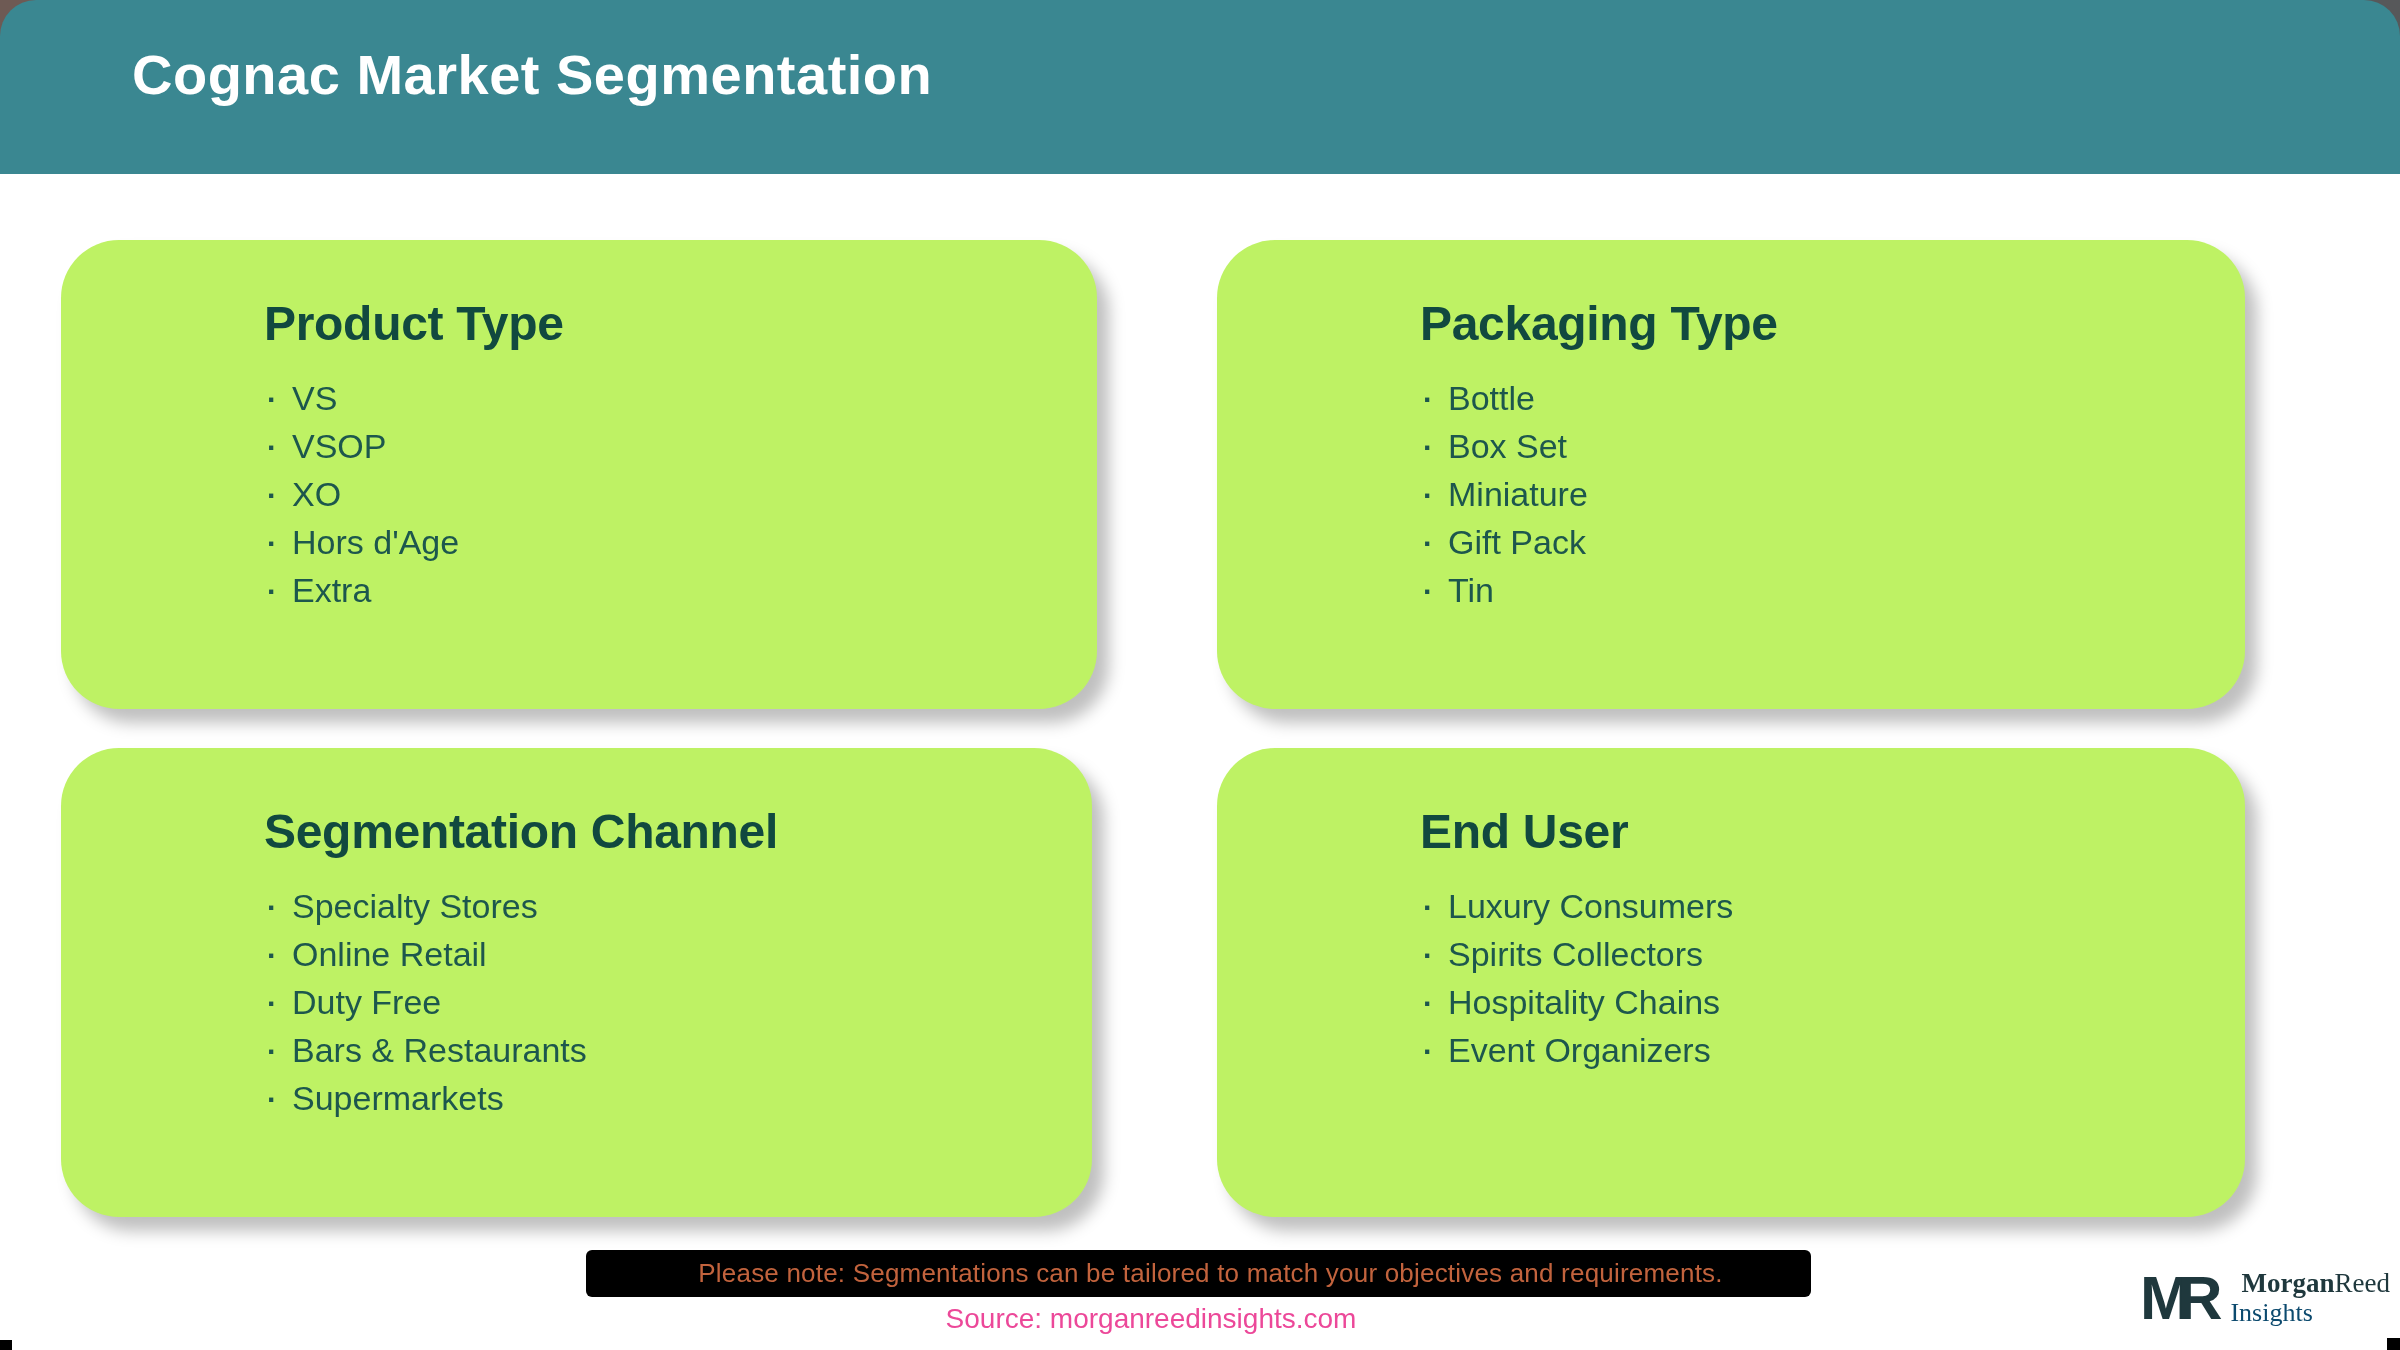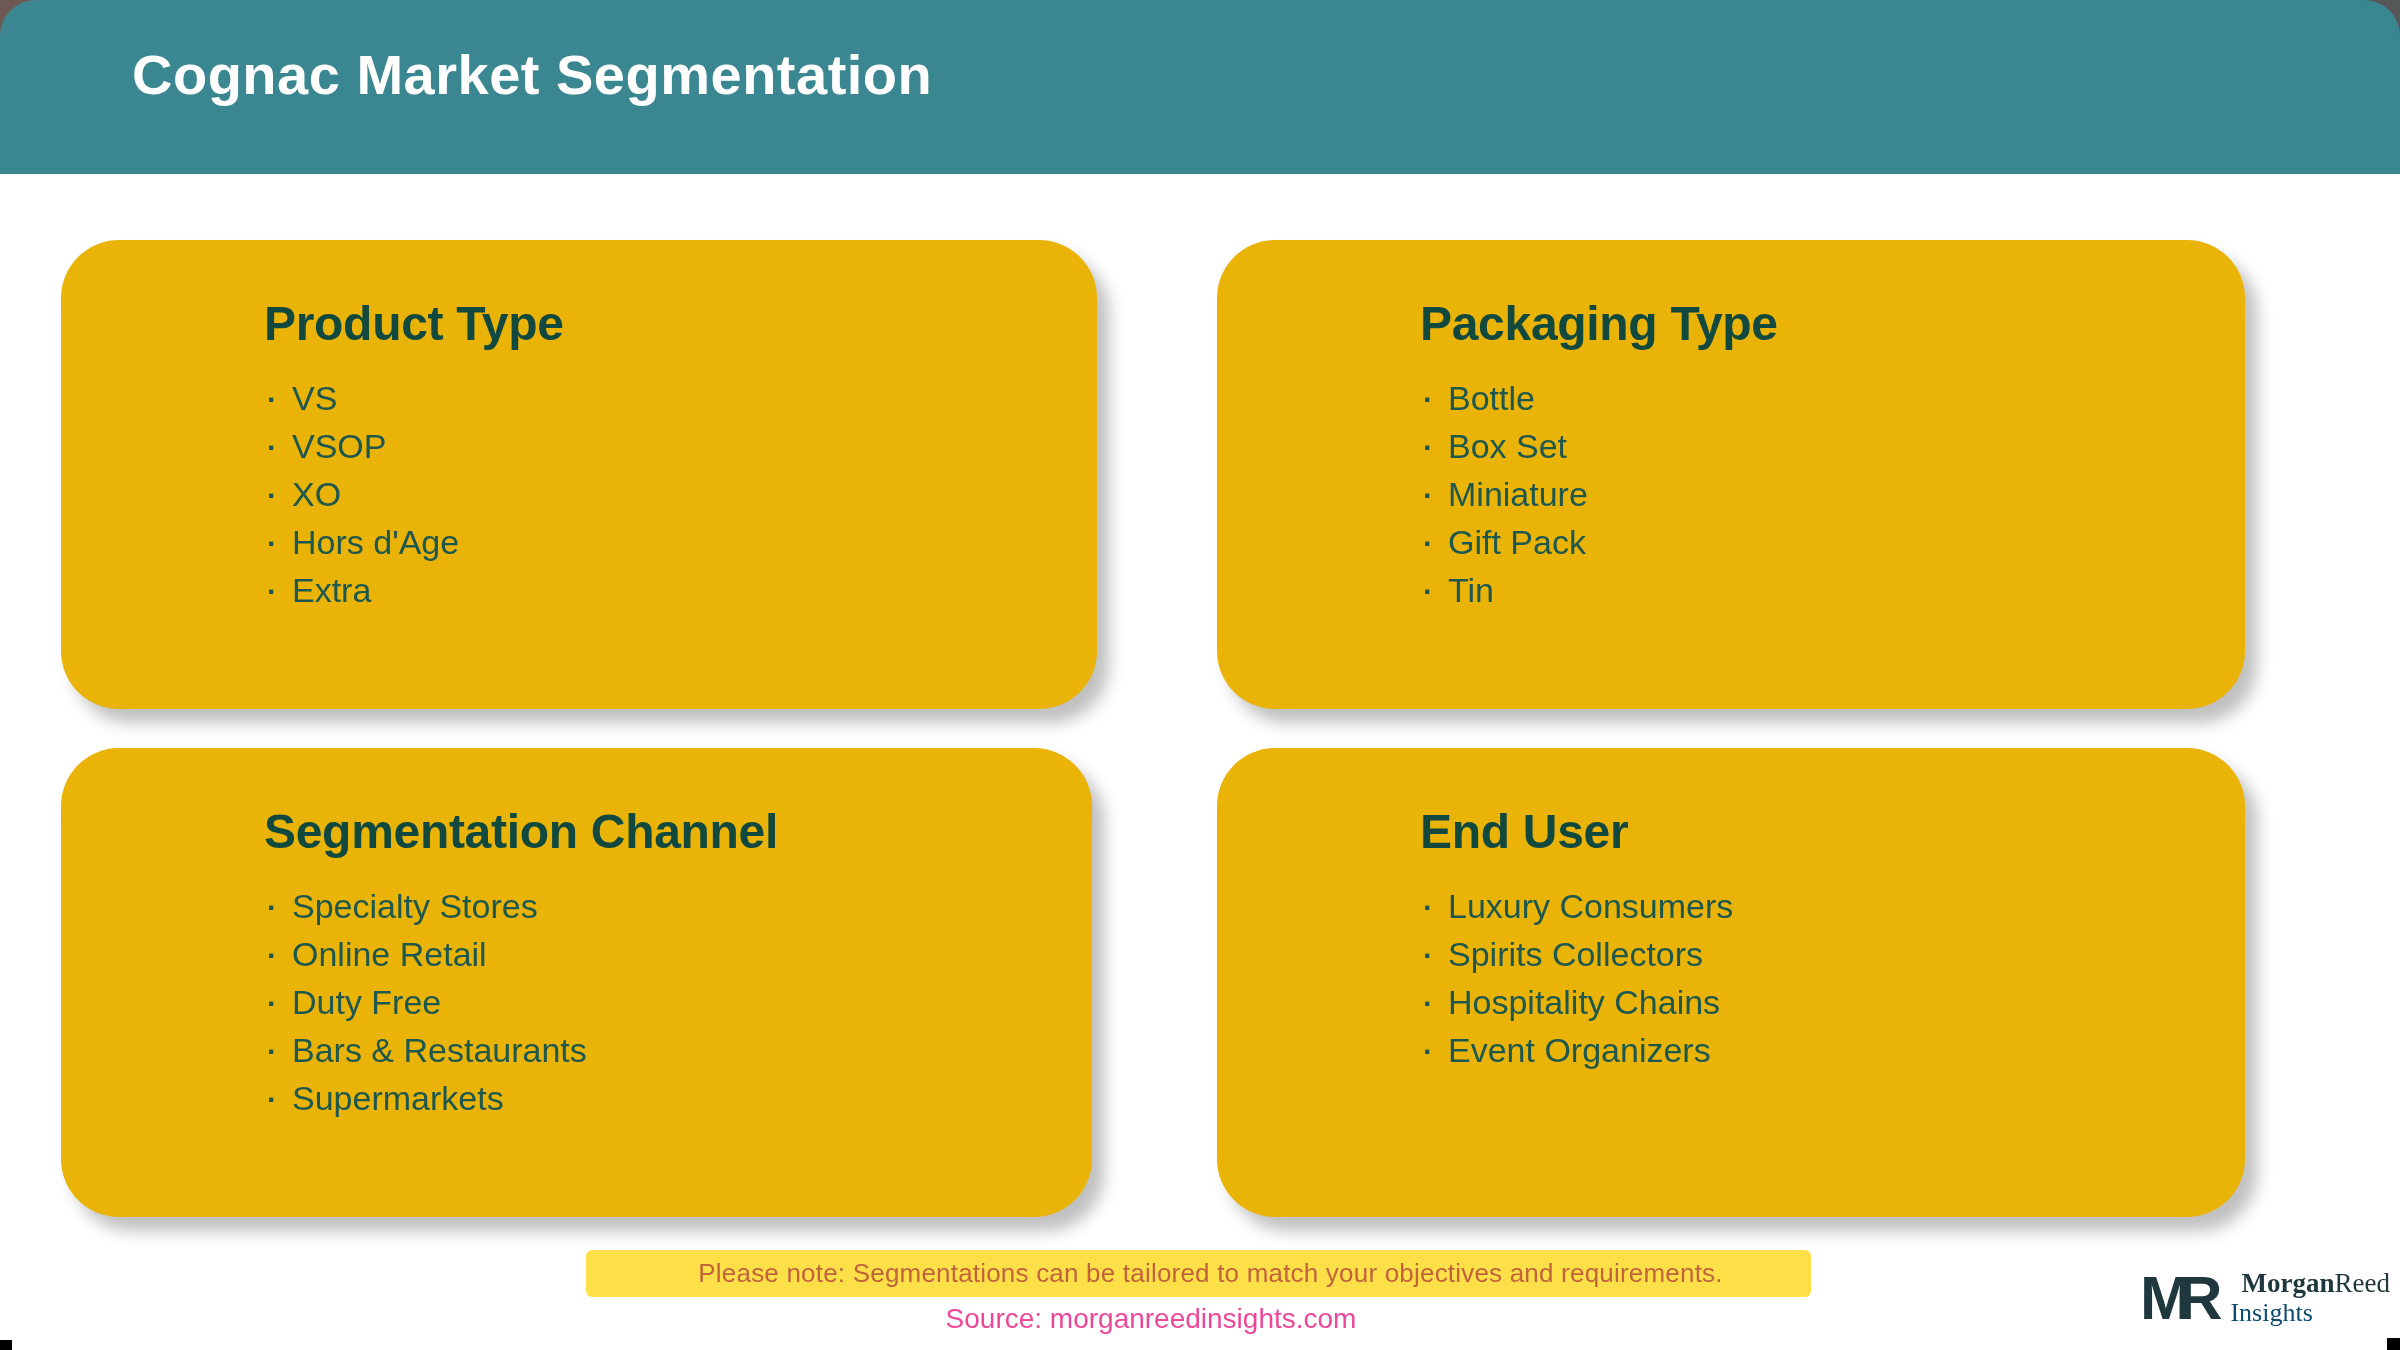--- a/index.html
+++ b/index.html
@@ -24,21 +24,21 @@
     border-radius:36px 36px 0 0;
   }
   .page-title {
     position:absolute; left:132px; top:42px;
     font-size:56px; font-weight:bold; color:#ffffff;
     letter-spacing:0.5px;
   }
 
   
   .card {
-    background:#eab308;
+    background:#bef264;
     border-radius:58px;
     box-shadow:12px 14px 16px rgba(0,0,0,0.25);
     padding:56px 40px 0 203px;
   }
   .card.c1 { left:61px;  top:240px; width:1036px; height:469px; }
   .card.c2 { left:1217px; top:240px; width:1028px; height:469px; }
   .card.c3 { left:61px;  top:748px; width:1031px; height:469px; }
   .card.c4 { left:1217px; top:748px; width:1028px; height:469px; }
 
   .card-title {
@@ -52,21 +52,21 @@
     white-space:nowrap;
   }
   .bullet-dot {
     display:inline-block; width:16px; text-align:center;
     margin-right:12px; font-weight:bold; font-size:30px;
   }
 
   
   .note-pill {
     left:586px; top:1250px; width:1225px; height:47px;
-    background:#fde047; border-radius:6px;
+    background:#000000; border-radius:6px;
     display:flex; align-items:center; justify-content:center;
     font-size:26px; color:#C2633D; letter-spacing:0.2px;padding-left:24px;
   }
   .source-line {
     left:0; top:1303px; width:2302px; text-align:center;
     font-size:28px; color:#ec4899;
   }
 
   
   .logo { left:2140px; top:1270px; display:flex; align-items:center; }

